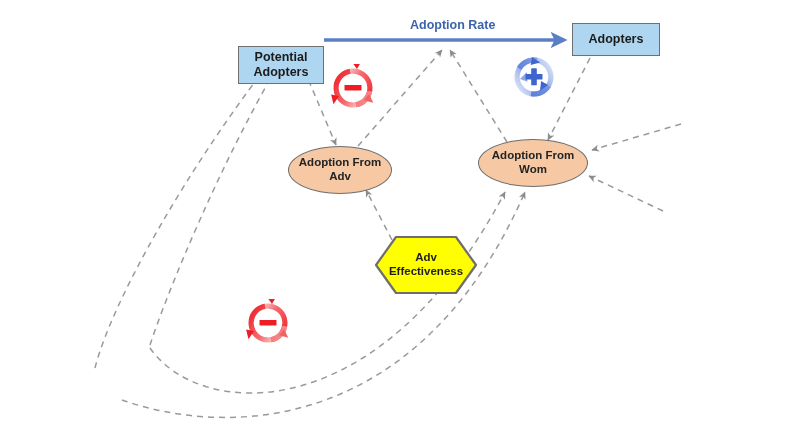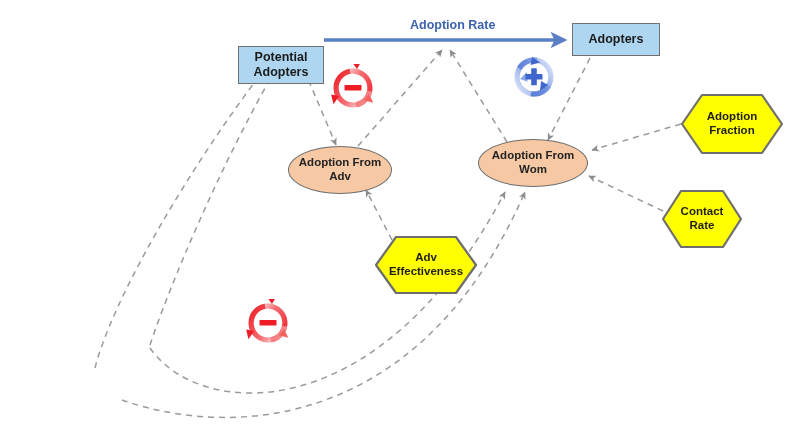--- a/index.html
+++ b/index.html
@@ -168,43 +168,21 @@
     </div>
   </div>
 
   <div class="node aux" style="left:478px; top:139px; width:110px; height:48px;">
     <div>
       <span>Adoption From</span><br>
       <span>Wom</span>
     </div>
   </div>
 
-  <div class="hex-wrap" style="left:680px; top:93px; width:104px; height:62px;">
-    <svg width="104" height="62" viewBox="0 0 104 62" xmlns="http://www.w3.org/2000/svg">
-      <polygon points="22,2 82,2 102,31 82,60 22,60 2,31" fill="#ffff00" stroke="#6e6e6e" stroke-width="2.2" stroke-linejoin="round"></polygon>
-    </svg>
-    <div class="hex-label">
-      <div>
-        <span>Adoption</span><br>
-        <span>Fraction</span>
-      </div>
-    </div>
-  </div>
-
-  <div class="hex-wrap" style="left:661px; top:189px; width:82px; height:60px;">
-    <svg width="82" height="60" viewBox="0 0 82 60" xmlns="http://www.w3.org/2000/svg">
-      <polygon points="20,2 62,2 80,30 62,58 20,58 2,30" fill="#ffff00" stroke="#6e6e6e" stroke-width="2.2" stroke-linejoin="round"></polygon>
-    </svg>
-    <div class="hex-label">
-      <div>
-        <span>Contact</span><br>
-        <span>Rate</span>
-      </div>
-    </div>
-  </div>
+
 
   <div class="hex-wrap" style="left:374px; top:235px; width:104px; height:60px;">
     <svg width="104" height="60" viewBox="0 0 104 60" xmlns="http://www.w3.org/2000/svg">
       <polygon points="22,2 82,2 102,30 82,58 22,58 2,30" fill="#ffff00" stroke="#6e6e6e" stroke-width="2.2" stroke-linejoin="round"></polygon>
     </svg>
     <div class="hex-label">
       <div>
         <span>Adv</span><br>
         <span>Effectiveness</span>
       </div>

